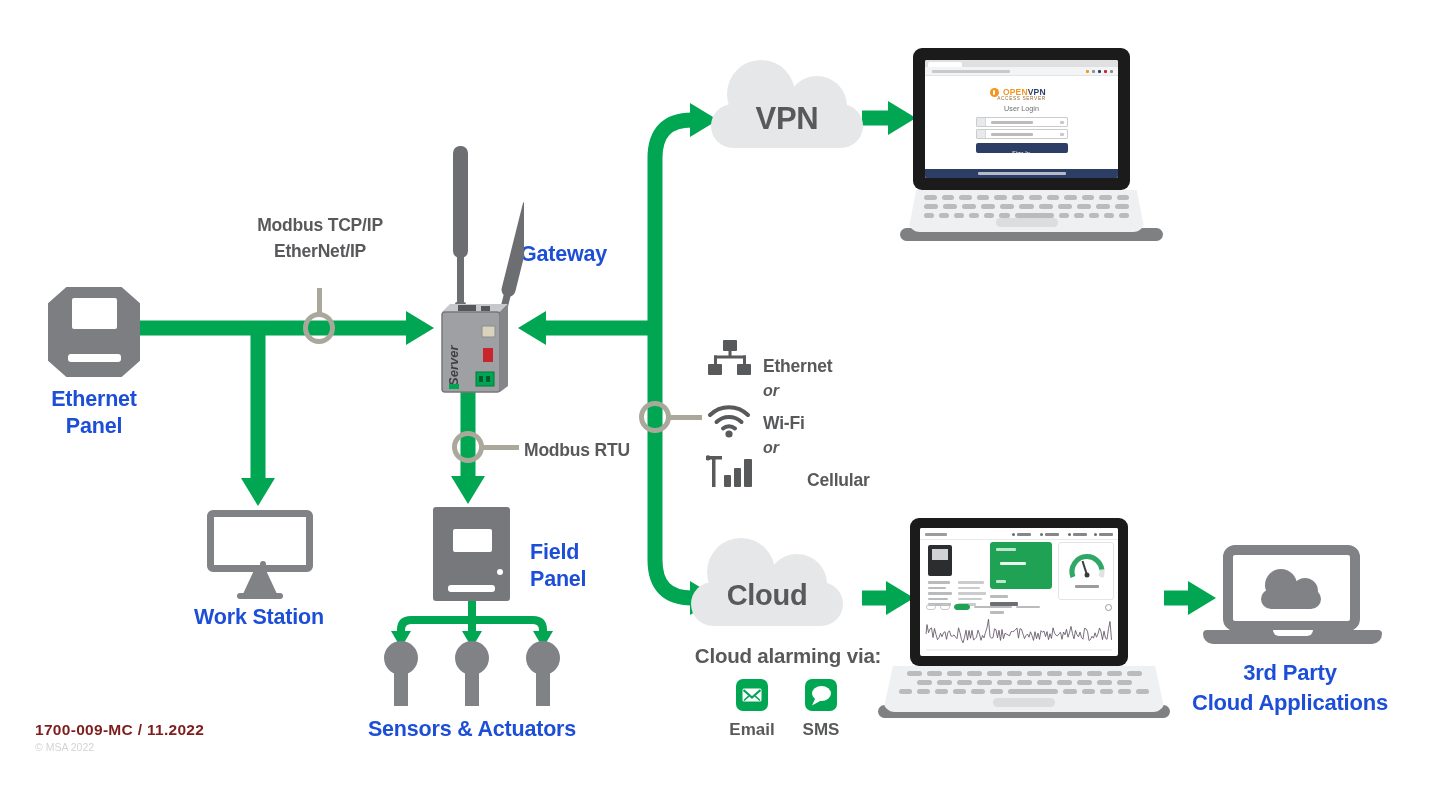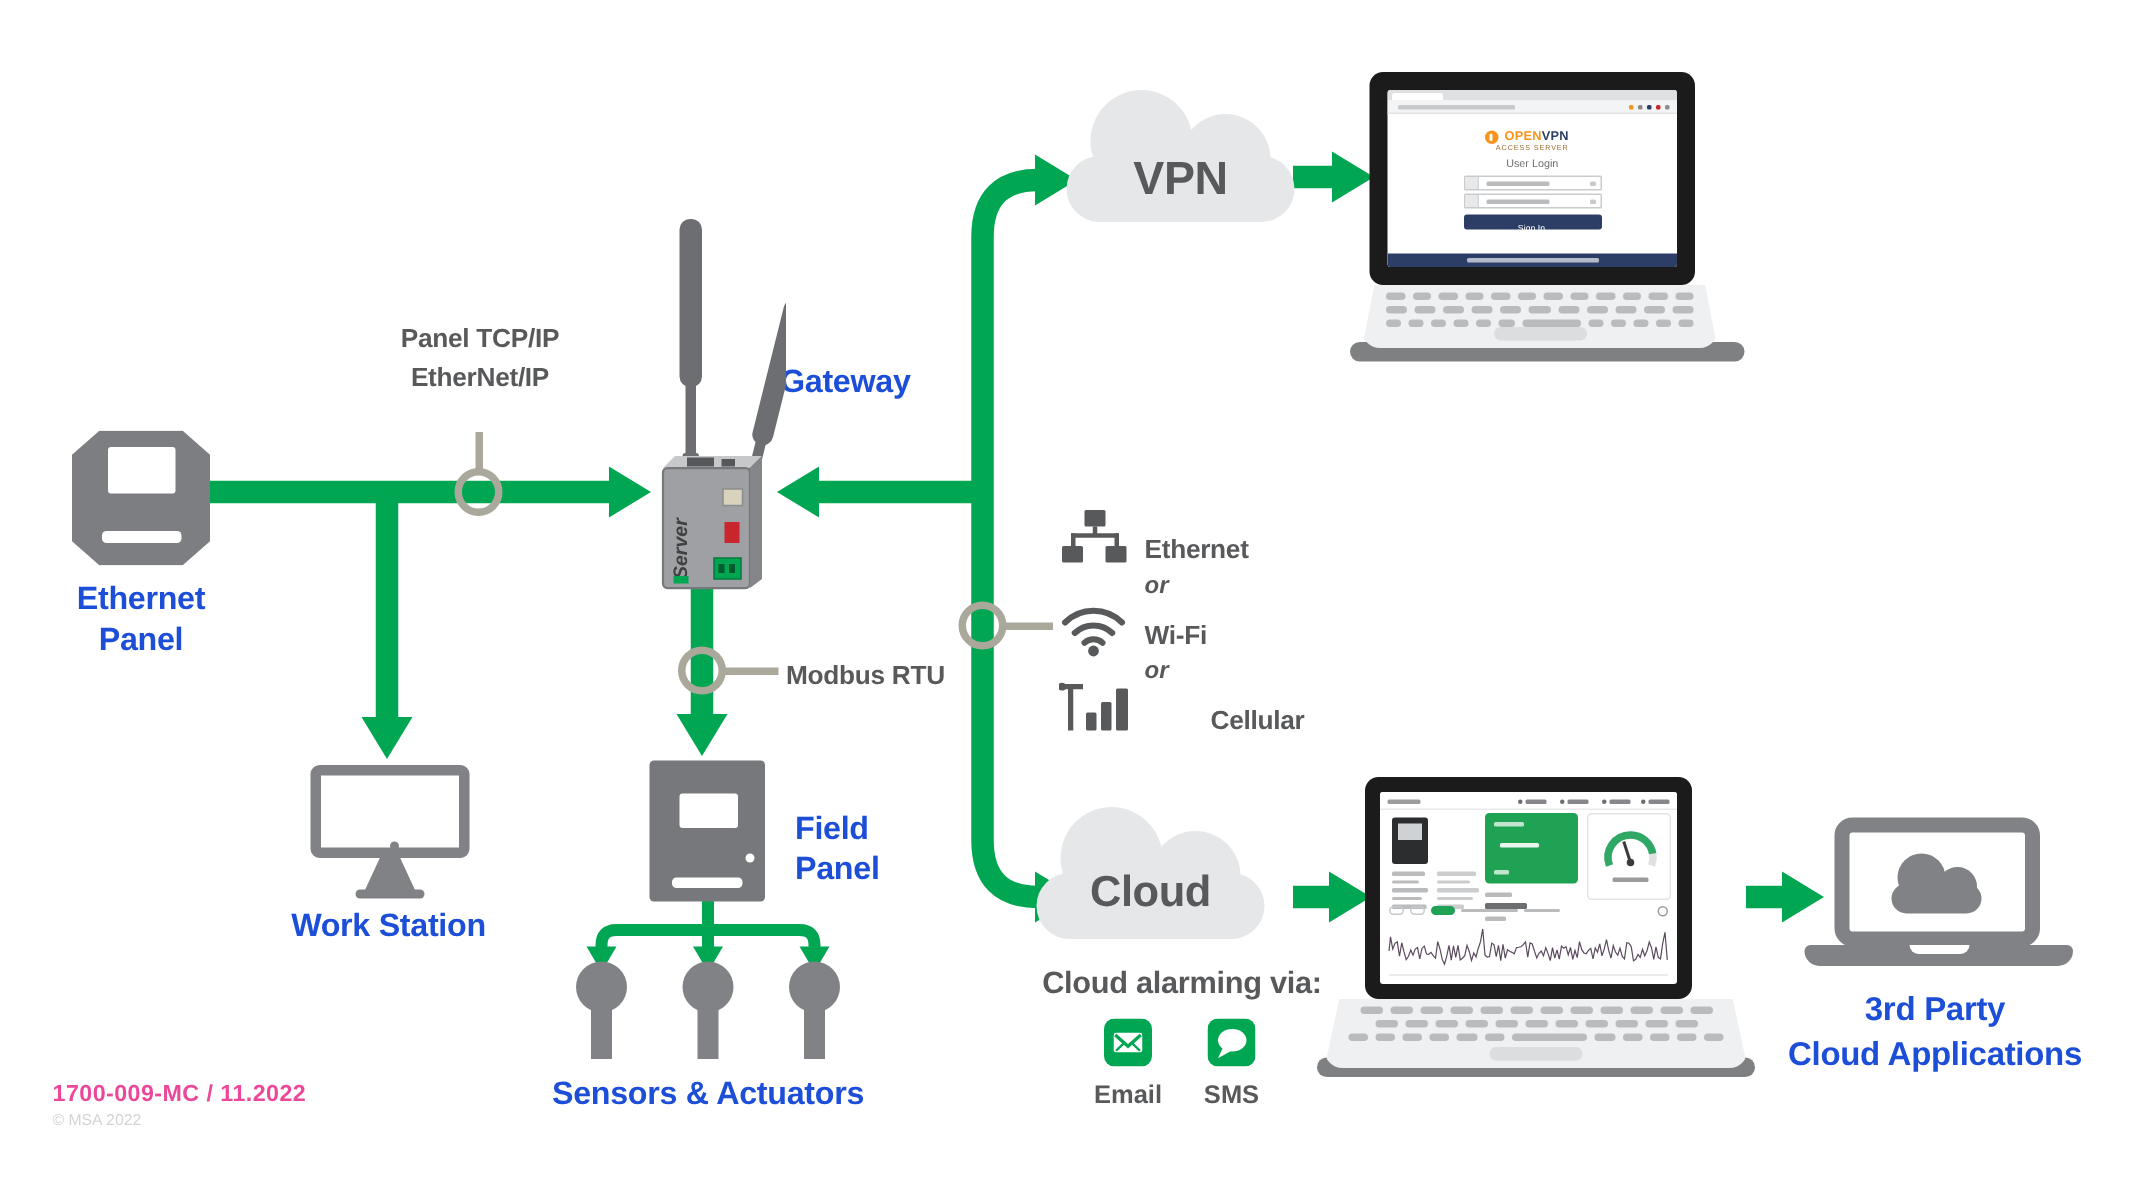--- a/index.html
+++ b/index.html
@@ -9,21 +9,21 @@
   .abs { position:absolute; }
 
   
   .title { font-size:33px; font-weight:bold; color:#58595B; letter-spacing:-0.5px; }
   .node-label { font-weight:bold; color:#1d4ed8; font-size:21.5px; line-height:27px; text-align:center; letter-spacing:-0.2px; }
   .node-label.left { text-align:left; }
   .conn-label { font-weight:bold; color:#58595B; font-size:17.5px; line-height:26px; letter-spacing:-0.2px; }
   .or-label { font-style:italic; font-weight:600; color:#58595B; font-size:16px; }
   .heading-label { font-weight:bold; color:#58595B; font-size:20.5px; letter-spacing:-0.2px; }
   .chan-label { font-weight:bold; color:#58595B; font-size:17px; text-align:center; }
-  .footnote1 { font-size:15.5px; font-weight:bold; color:#ec4899; letter-spacing:0.3px; }
+  .footnote1 { font-size:15.5px; font-weight:bold; color:#7f1d1d; letter-spacing:0.3px; }
   .footnote2 { font-size:10.5px; color:#D2D3D5; }
 
   
   svg.links { position:absolute; left:0; top:0; z-index:1; }
 
   
   .ring { position:absolute; width:32px; height:32px; border:5px solid #A9A89B; border-radius:50%; z-index:4; }
   .stick { position:absolute; background:#A9A89B; z-index:4; }
 
   
@@ -158,21 +158,21 @@
   <div class="abs eth-dev">
     <div class="scr"></div>
     <div class="bar"></div>
   </div>
   <div class="abs node-label" style="left:24px; top:386px; width:140px;">
     <div>Ethernet</div>
     <div>Panel</div>
   </div>
 
   <div class="abs conn-label" style="left:229px; top:212px; width:182px; text-align:center;">
-    <div>Panel TCP/IP</div>
+    <div>Modbus TCP/IP</div>
     <div>EtherNet/IP</div>
   </div>
   <div class="stick" style="left:317px; top:288px; width:5px; height:28px;"></div>
   <div class="ring" style="left:303px; top:312px;"></div>
 
   <div class="abs monitor">
       <div class="dot"></div>
     </div>
   <div class="abs mon-stand"></div>
   <div class="abs mon-base"></div>

